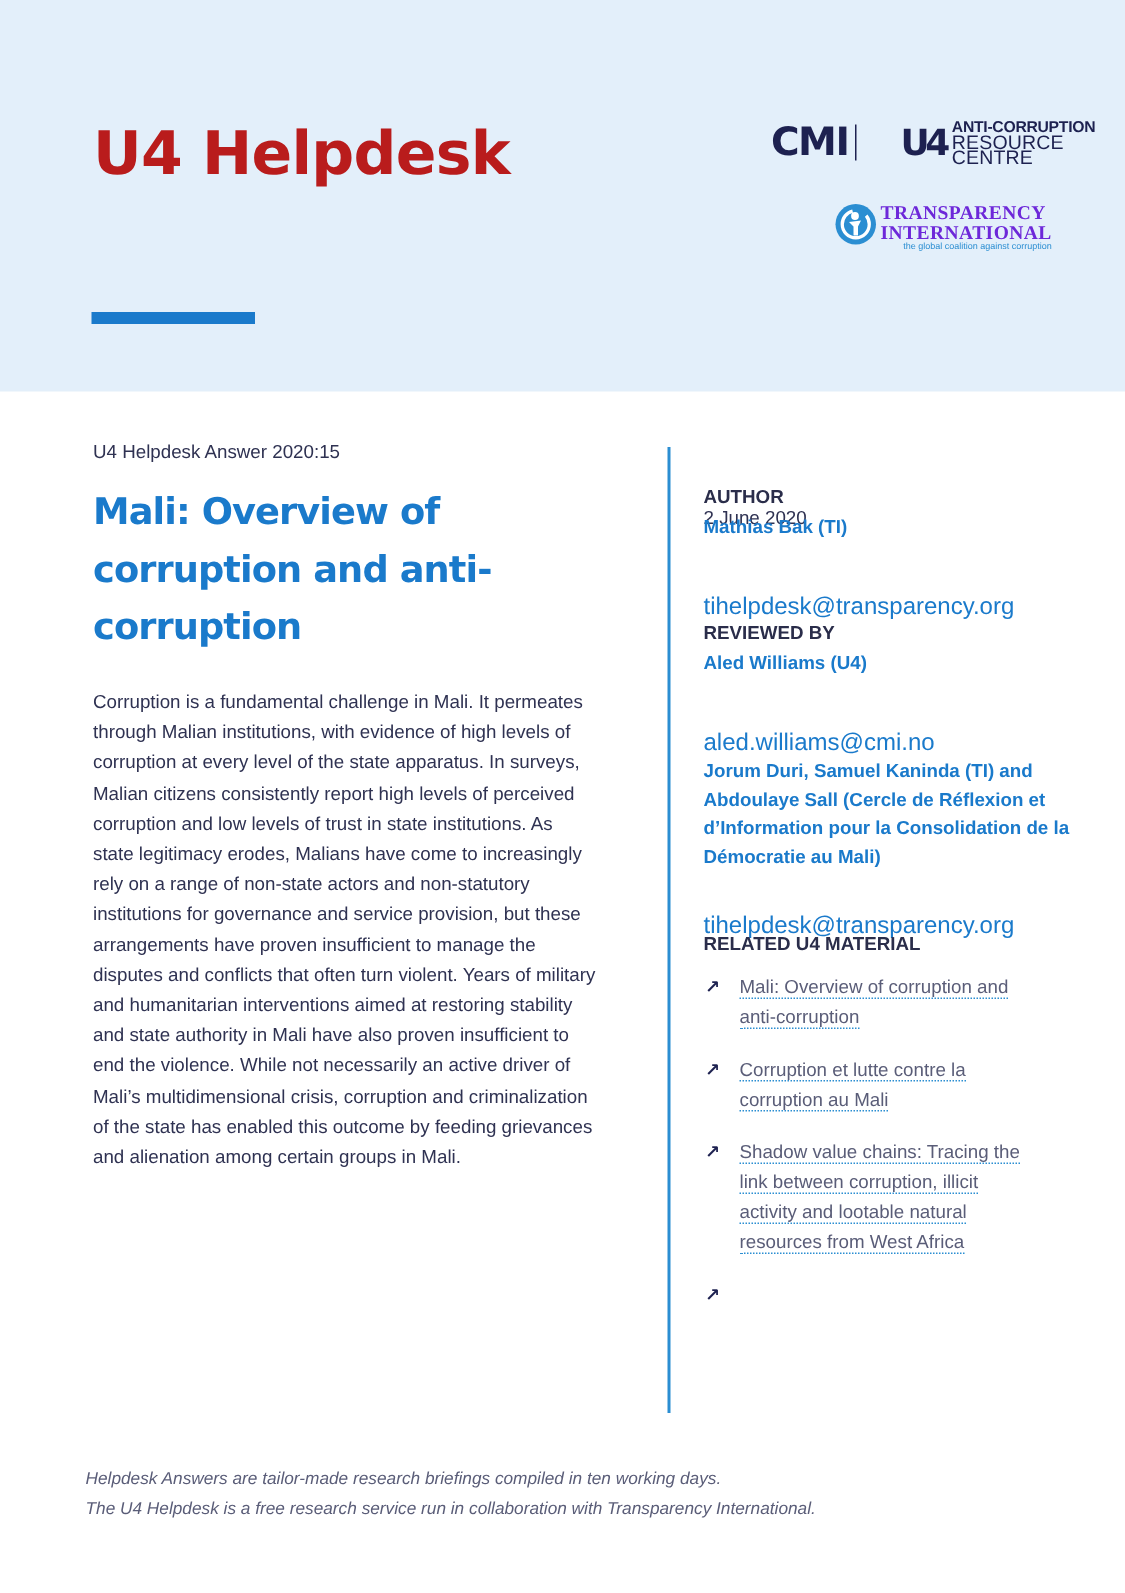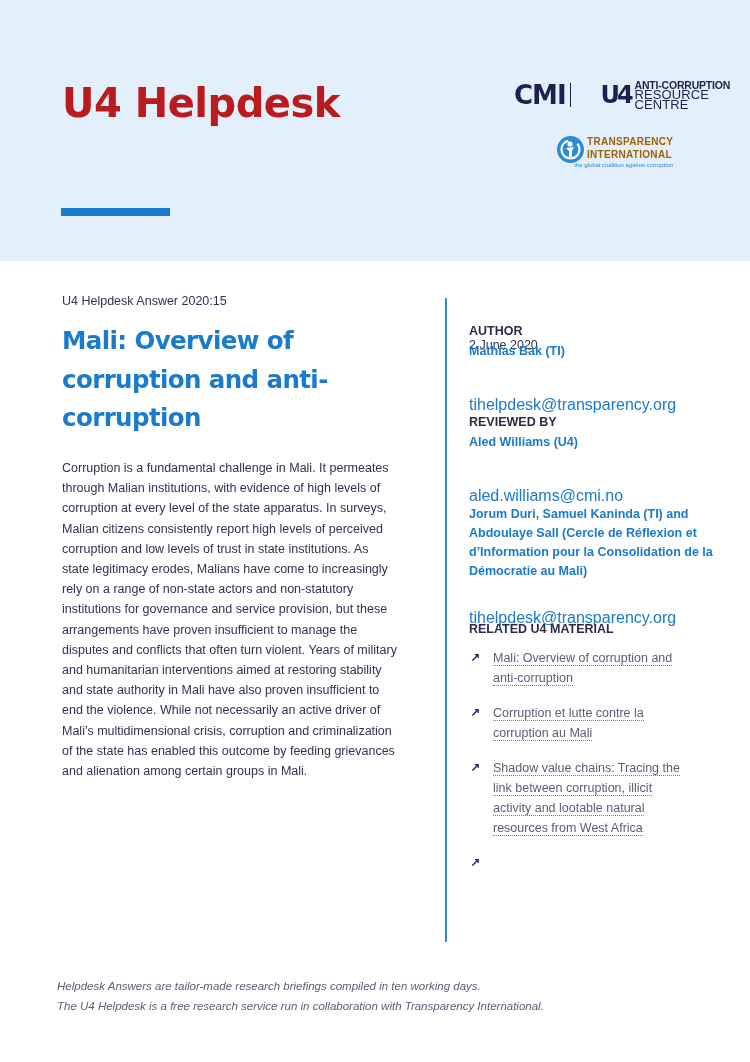--- a/index.html
+++ b/index.html
@@ -51,22 +51,22 @@
       position: absolute; left: 557px; top: 135px;
       display: flex; align-items: flex-start;
     }
     .ti-globe {
       width: 27px; height: 27px; border-radius: 50%;
       background: #2b8ed2; position: relative; margin-right: 3px; margin-top: 1px;
     }
     .ti-globe svg { position: absolute; left: 0; top: 0; }
     .ti-text { display: flex; flex-direction: column; }
     .ti-line1, .ti-line2 {
-      font-family: Liberation Sans, sans-serif; font-size: 10px; line-height: 13px;
-      color: #a16207; letter-spacing: 0.3px; font-weight: bold;
+      font-family: Liberation Serif, serif; font-size: 13px; line-height: 13px;
+      color: #6d28d9; letter-spacing: 0.3px; font-weight: bold;
     }
     .ti-tag {
       font-family: "Liberation Sans", sans-serif; font-size: 6px; color: #2b8ed2;
       margin-top: 1px; margin-left: -28px; text-align: right; white-space: nowrap;
     }
     .doc-id {
       position: absolute; left: 62px; top: 294px;
       font-size: 12.5px; color: #2f3252;
     }
     .doc-title {

